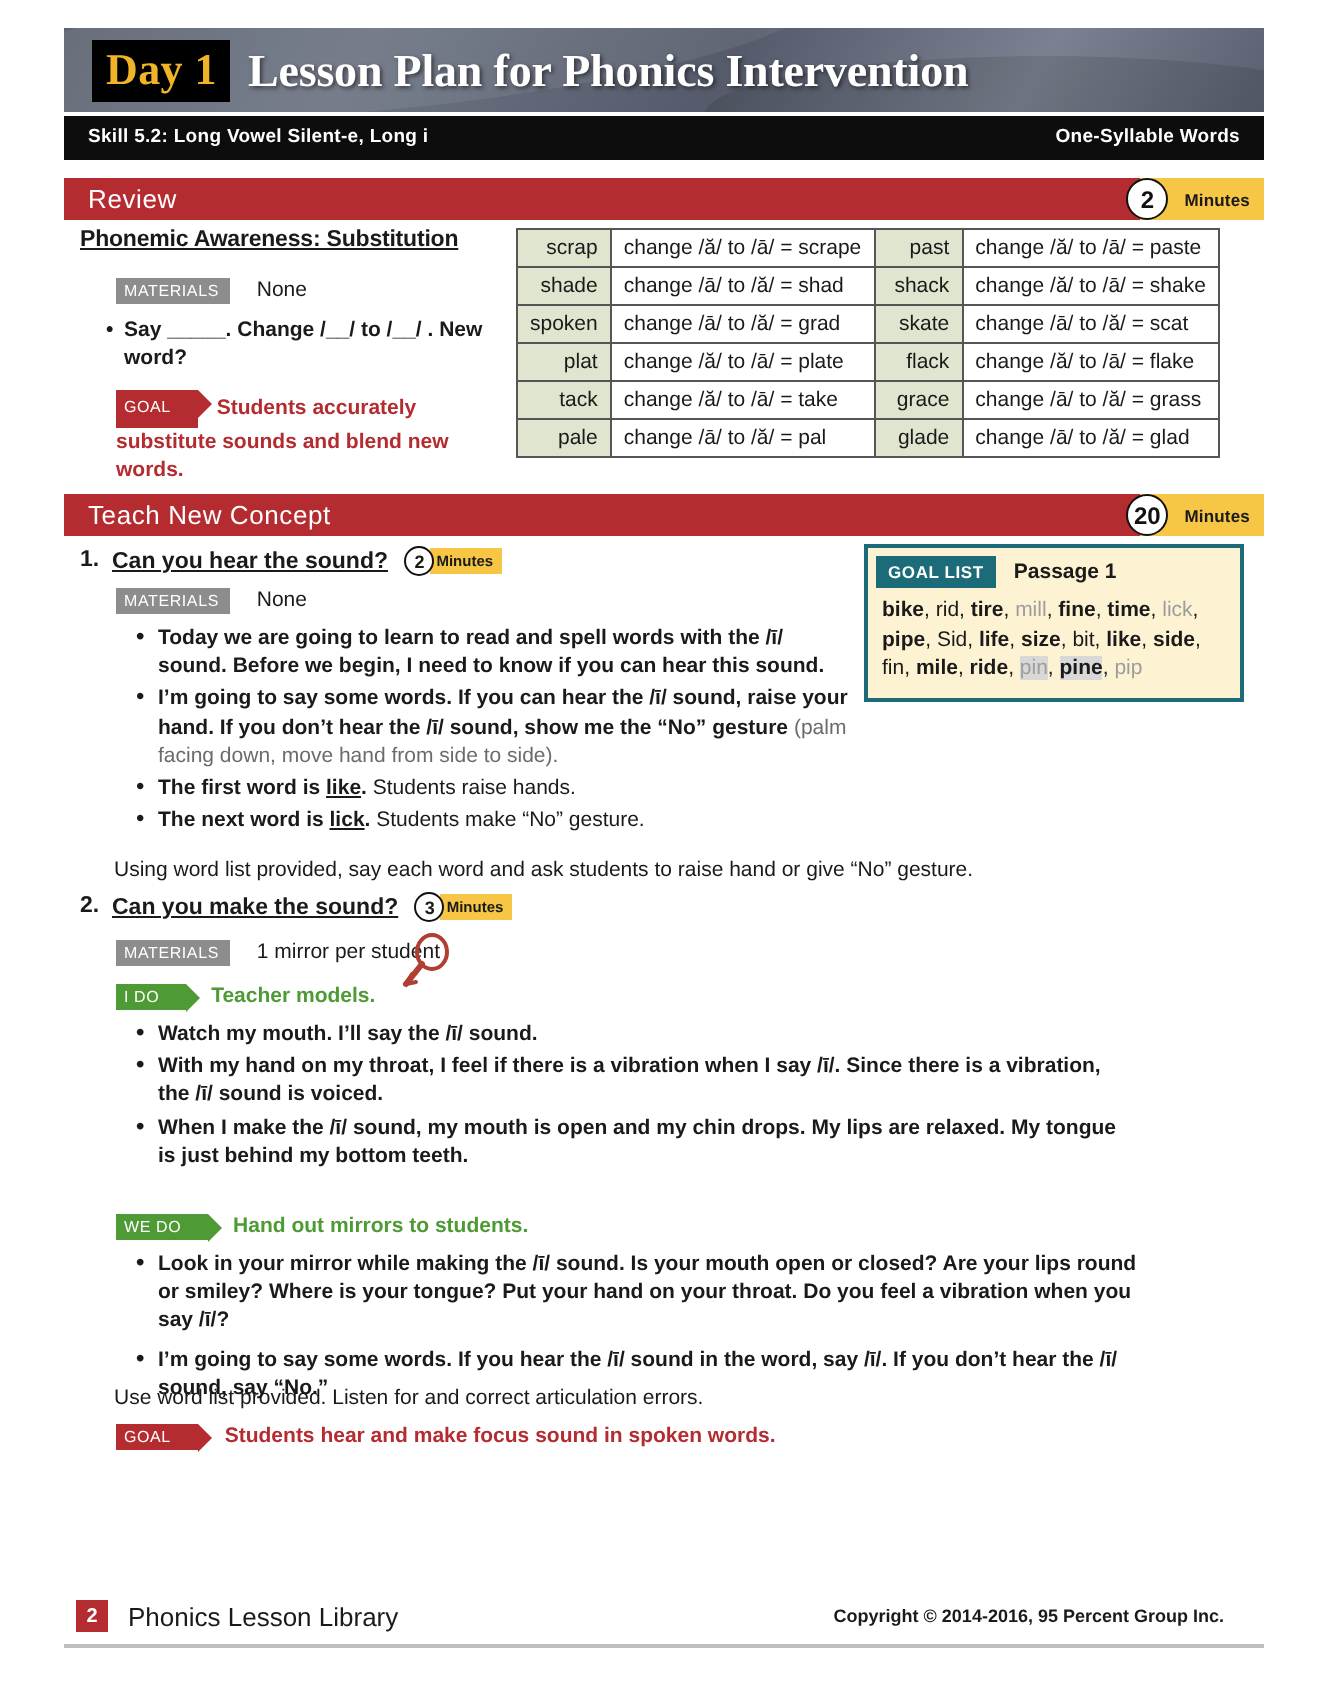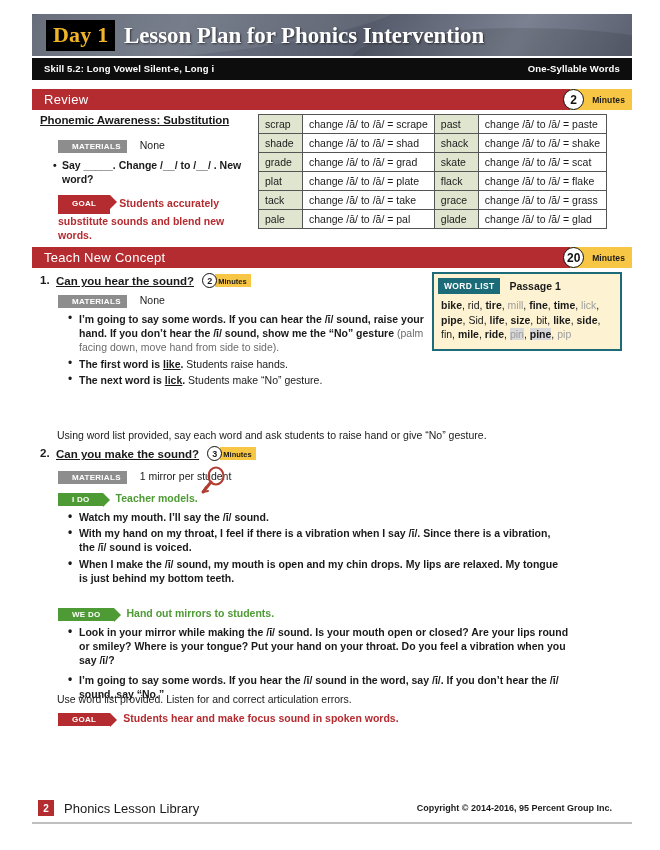--- a/index.html
+++ b/index.html
@@ -144,23 +144,23 @@
     left: 40px; top: 114px;
     font-size: 11.5px;
     font-weight: bold;
     text-decoration: underline;
     letter-spacing: -0.1px;
   }
 
   .tag {
     display: inline-block;
     font-size: 8px;
-    font-weight: bold;
+    font-weight: normal;
     color: #ffffff;
-    padding: 2px 6px 2px 14px;
+    padding: 2px 6px 2px 4px;
     letter-spacing: 0.3px;
     vertical-align: middle;
   }
   .tag.materials { background: #8d8d8d; }
   .tag.goal {
     background: #b42b30;
     position: relative;
     padding-right: 14px;
   }
   .tag.goal::after {
@@ -228,21 +228,21 @@
   }
   .wordtable td {
     border: 0.8px solid #555;
     font-size: 10.5px;
     padding: 2px 6px;
     height: 19px;
     white-space: nowrap;
   }
   .wordtable td.w {
     background: #dfe5cf;
-    text-align: left;
+    text-align: right;
     width: 44px;
   }
   .wordtable td.d {
     background: #ffffff;
     text-align: left;
   }
 
   
   .wordlist {
     position: absolute;
@@ -445,21 +445,21 @@
         <td class="w">past</td>
         <td class="d">change /ă/ to /ā/ = paste</td>
       </tr>
       <tr>
         <td class="w">shade</td>
         <td class="d">change /ā/ to /ă/ = shad</td>
         <td class="w">shack</td>
         <td class="d">change /ă/ to /ā/ = shake</td>
       </tr>
       <tr>
-        <td class="w">grade</td>
+        <td class="w">spoken</td>
         <td class="d">change /ā/ to /ă/ = grad</td>
         <td class="w">skate</td>
         <td class="d">change /ā/ to /ă/ = scat</td>
       </tr>
       <tr>
         <td class="w">plat</td>
         <td class="d">change /ă/ to /ā/ = plate</td>
         <td class="w">flack</td>
         <td class="d">change /ă/ to /ā/ = flake</td>
       </tr>
@@ -481,41 +481,44 @@
   <div class="sectionbar" style="top:247px;">
     <span class="title">Teach New Concept</span>
     <span class="min-badge">
       <span class="circle">20</span>
       <span class="lbl">Minutes</span>
     </span>
   </div>
 
   <div class="wordlist">
     <div class="wl-head">
-      <span class="wl-tag">WORD LIST</span>
+      <span class="wl-tag">GOAL LIST</span>
       <span class="wl-passage">Passage 1</span>
     </div>
     <div class="wl-words"><span class="b">bike</span>, <span class="n">rid</span>, <span class="b">tire</span>, <span class="g">mill</span>, <span class="b">fine</span>, <span class="b">time</span>, <span class="g">lick</span>, <span class="b">pipe</span>, <span class="n">Sid</span>, <span class="b">life</span>, <span class="b">size</span>, <span class="n">bit</span>, <span class="b">like</span>, <span class="b">side</span>, <span class="n">fin</span>, <span class="b">mile</span>, <span class="b">ride</span>, <span class="hn">pin</span>, <span class="h">pine</span>, <span class="g">pip</span></div>
   </div>
 
   <div class="numitem" style="left:40px; top:274px;">
     <span class="num">1.</span>
     <span class="q">Can you hear the sound?</span>
     <span class="inline-min">
       <span class="circle">2</span>
       <span class="lbl">Minutes</span>
     </span>
   </div>
 
   <div class="mat-line" style="left:58px; top:294px;">
     <span class="tag materials">MATERIALS</span>
     <span class="val">None</span>
   </div>
 
   <div class="blist" style="left:68px; top:312px; width:360px;">
+    <div class="li bold">
+      <span>Today we are going to learn to read and spell words with the /ī/ sound. Before we begin, I need to know if you can hear this sound.</span>
+    </div>
     <div class="li">
       <span class="bold">I’m going to say some words. If you can hear the /ī/ sound, raise your hand. If you don’t hear the /ī/ sound, show me the “No” gesture</span>
       <span class="gray">(palm facing down, move hand from side to side).</span>
     </div>
     <div class="li">
       <span class="bold">The first word is <span class="ul">like</span>.</span> Students raise hands.
     </div>
     <div class="li">
       <span class="bold">The next word is <span class="ul">lick</span>.</span> Students make “No” gesture.
     </div>

